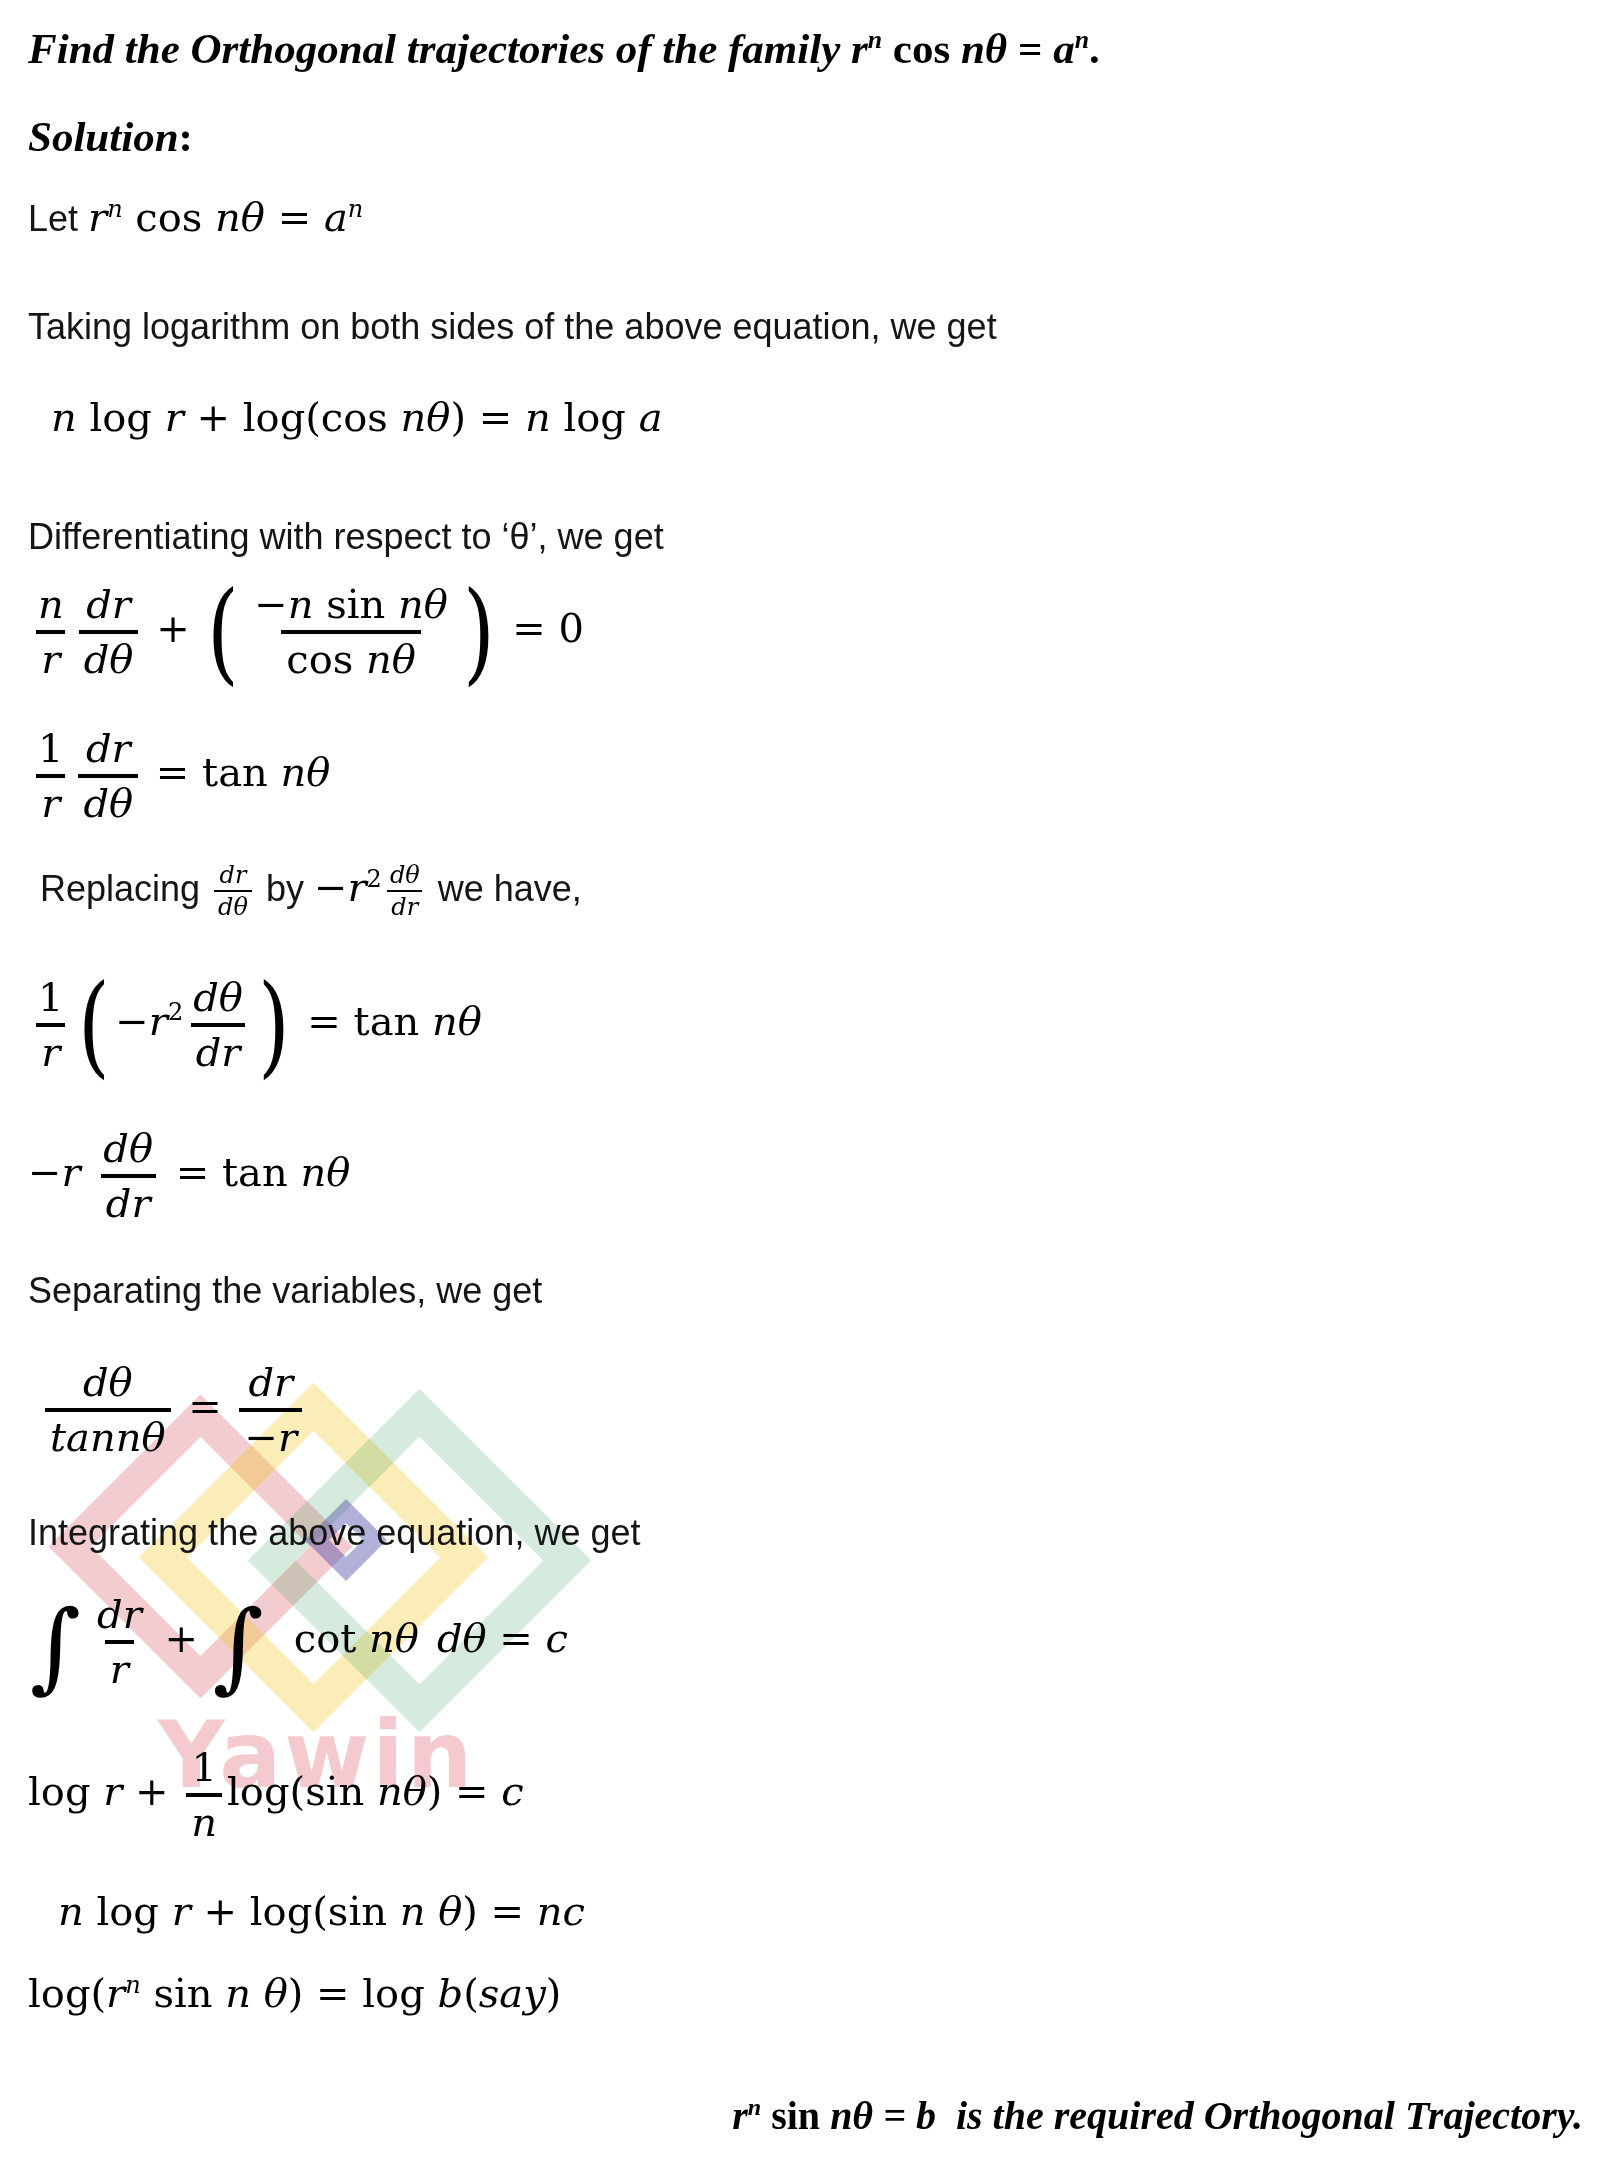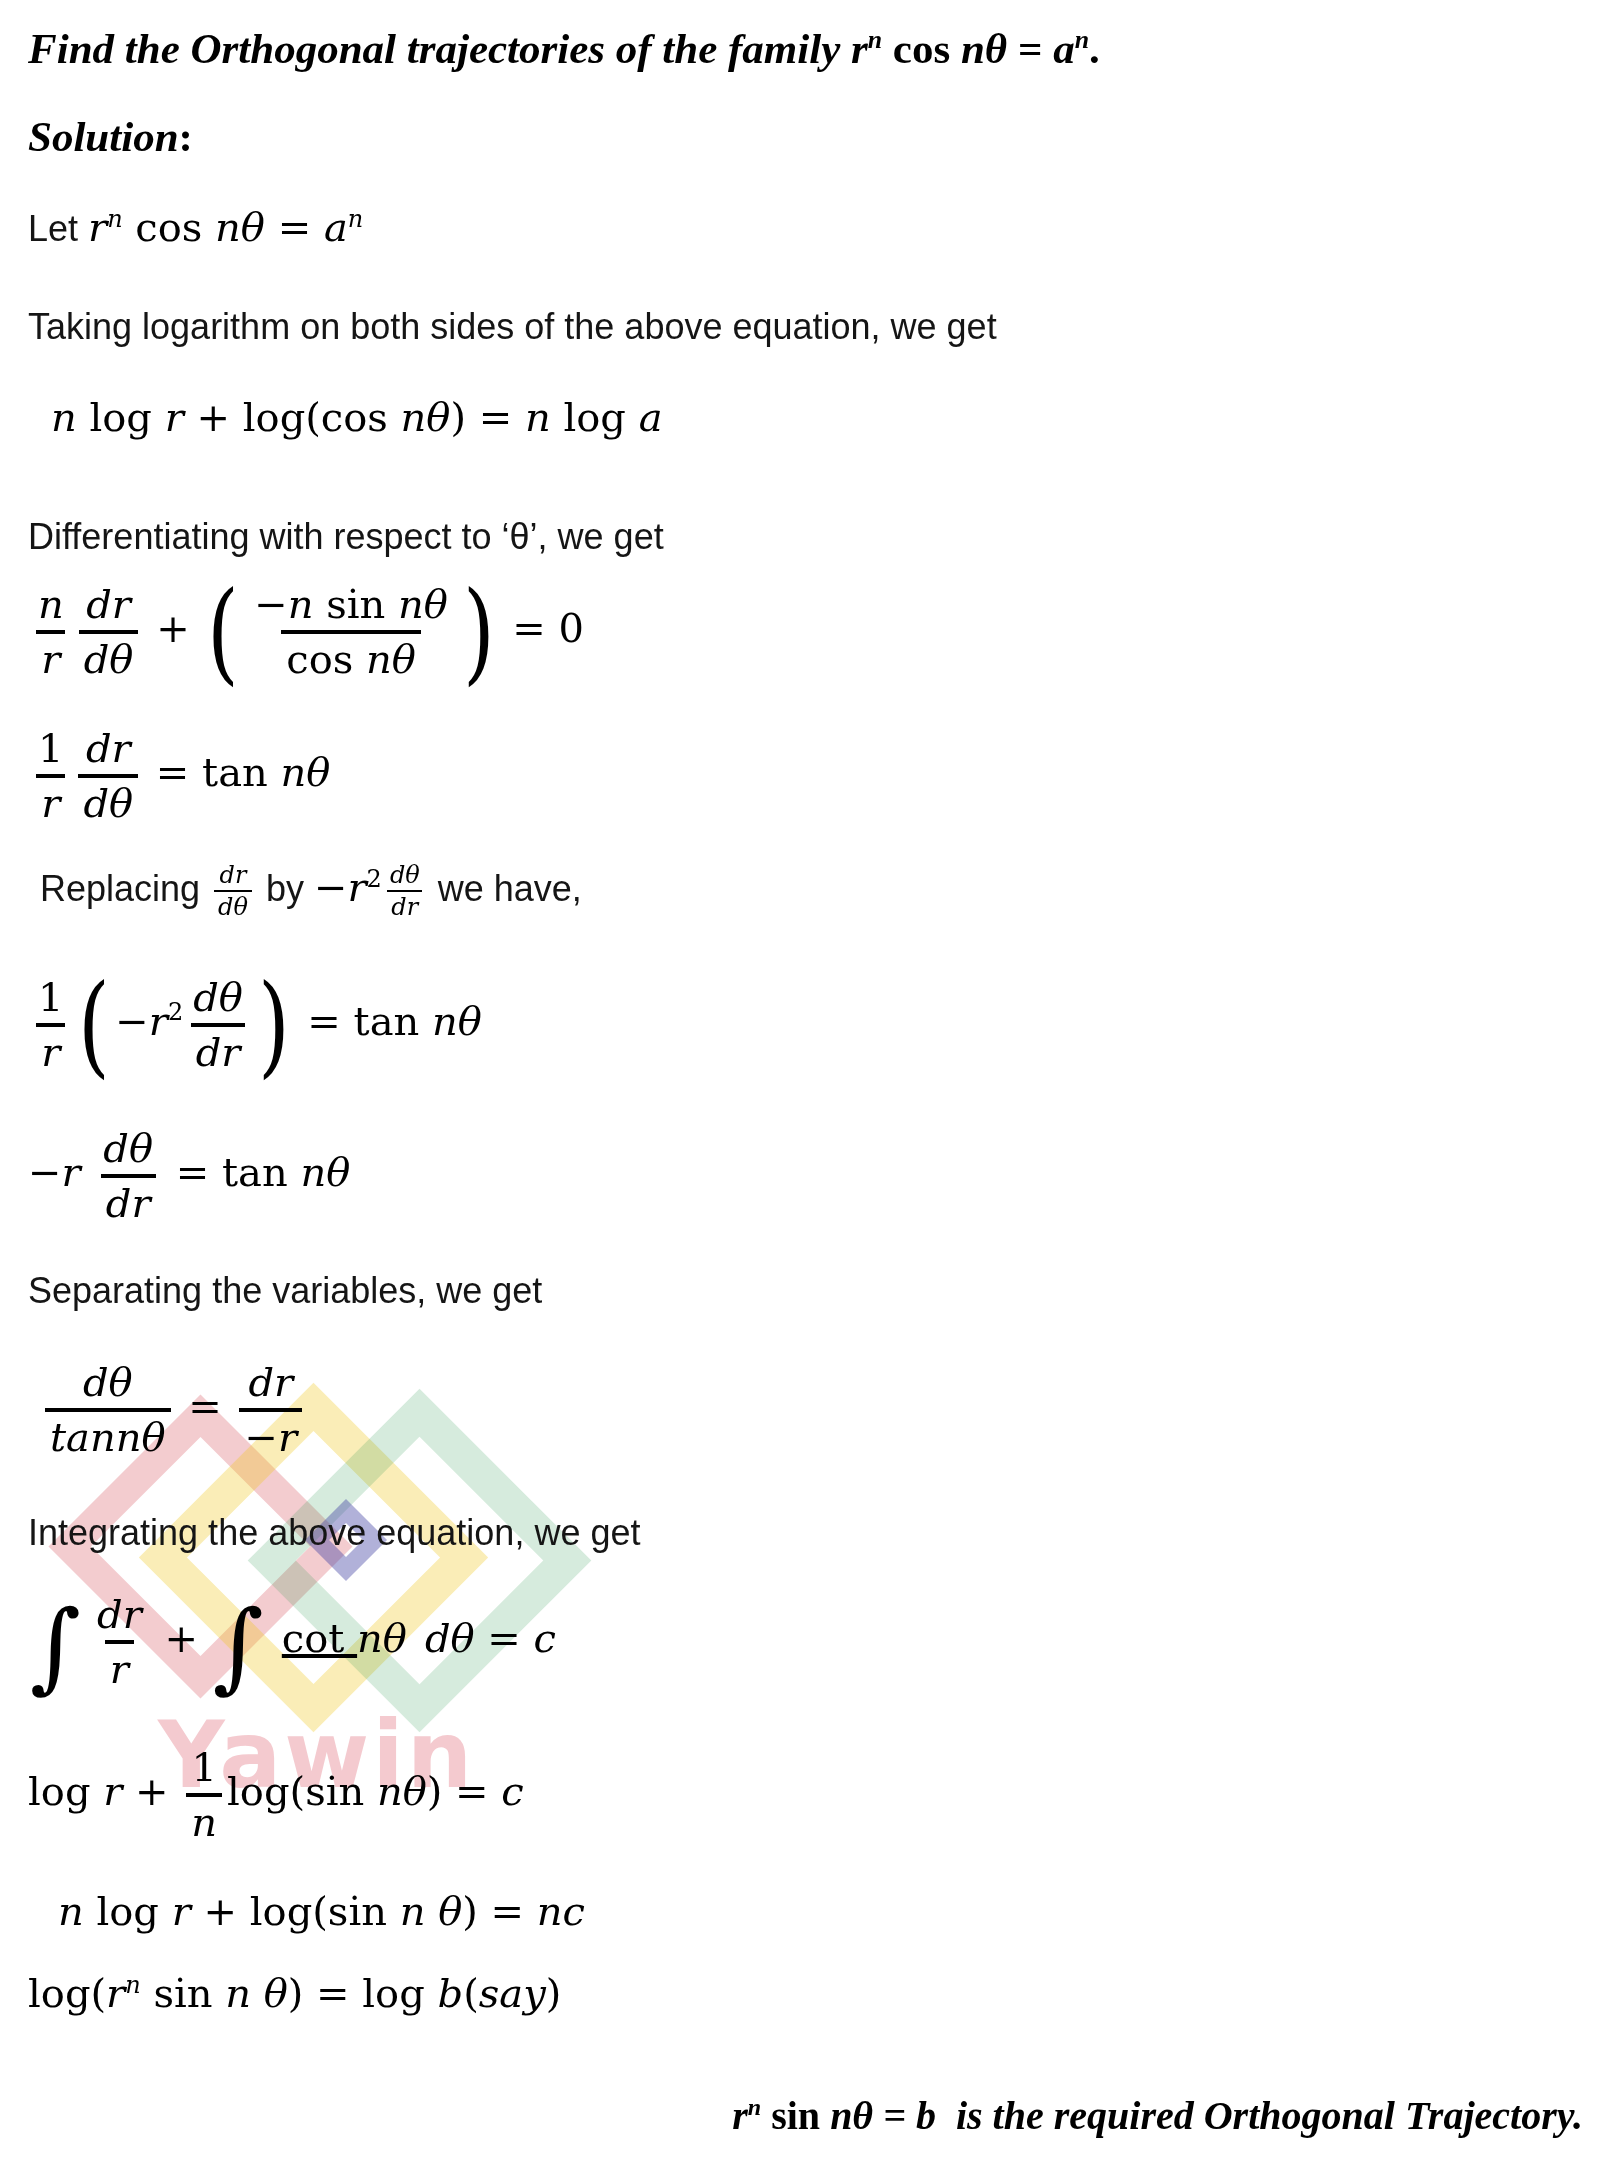--- a/index.html
+++ b/index.html
@@ -24,25 +24,25 @@
   .frac .den{display:block;padding:3px 5px 0;border-top:4px solid #000;}
   .sfrac{font-size:24px;margin:0 4px;line-height:1.1;}
   .sfrac .den{border-top:2px solid #000;padding:2px 4px 0;}
   .sfrac .num{padding:0 4px 2px;}
   
   .bigp{font-family:"DejaVu Serif",serif;font-style:normal;font-size:2.55em;line-height:0;
         vertical-align:middle;display:inline-block;transform:scale(.8,1.08);margin:0 1px;}
   .integral{font-family:"DejaVu Serif",serif;font-style:normal;font-size:2.45em;line-height:0;
         vertical-align:middle;display:inline-block;margin:0 6px 0 2px;position:relative;top:4px;}
   .gap{margin-left:18px;}
-  .cotgap{margin-left:12px;text-decoration:underline;}
+  .cotgap{margin-left:24px;}
   
   #l-title{top:24px;}
   #l-solution{top:112px;}
-  #l-let{top:204px;}
+  #l-let{top:194px;}
   #l-taking{top:306px;}
   #l-logeq{top:394px;margin-left:23px;}
   #l-diff{top:488px;margin-top:28px;}
   #l-eq1{top:582px;}
   #l-eq2{top:726px;}
   #l-replacing{top:862px;left:40px;}
   #l-eq3{top:975px;}
   #l-eq4{top:1126px;}
   #l-sep{top:1270px;}
   #l-eq5{top:1360px;left:40px;}

